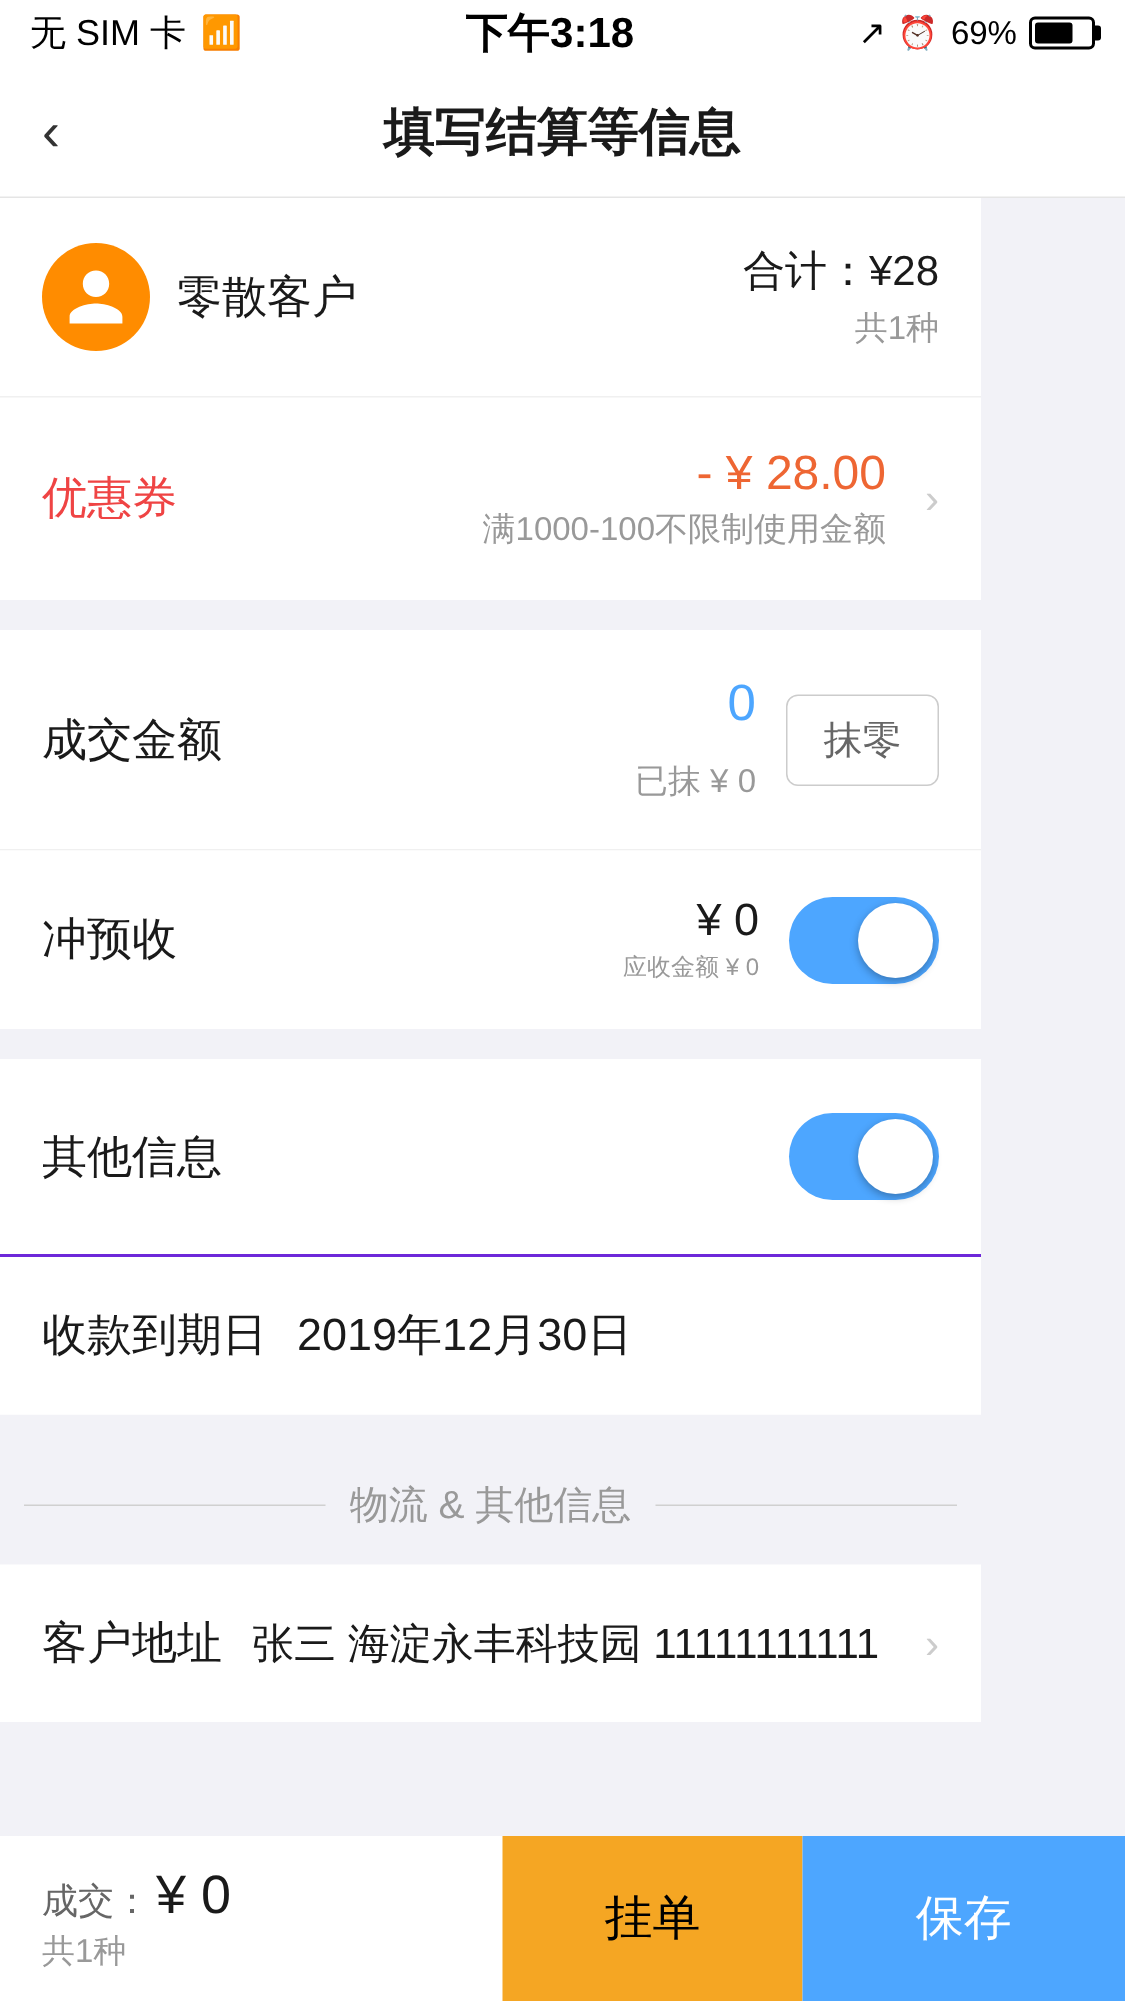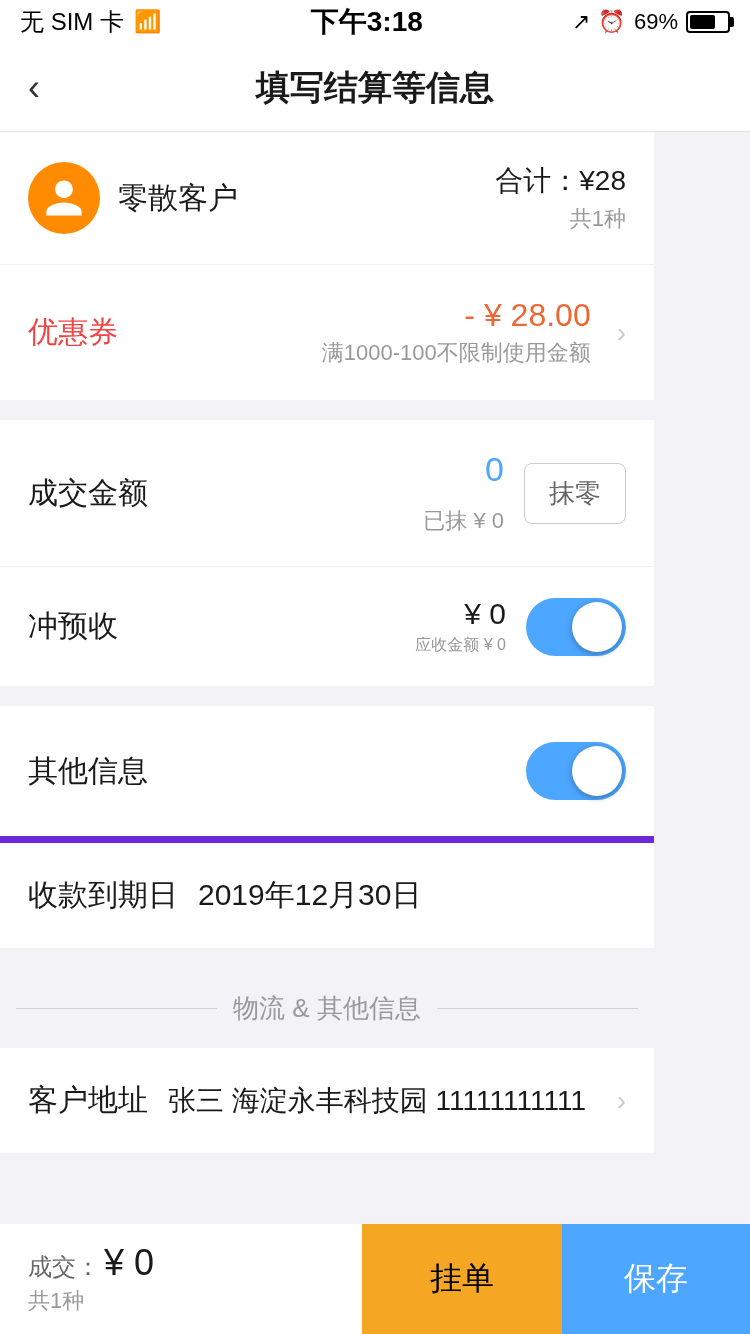--- a/index.html
+++ b/index.html
@@ -201,21 +201,21 @@
       background: #fff;
     }
     .debt-label { font-size: 30px; color: #1a1a1a; }
 
     
     .due-row {
       display: flex;
       align-items: center;
       padding: 32px 28px;
       background: #fff;
-      border-top: 7px solid #6d28d9;
+      border-top: 2px solid #6d28d9;
     }
     .due-label { font-size: 30px; color: #1a1a1a; margin-right: 20px; }
     .due-date { font-size: 30px; color: #1a1a1a; }
 
     
     .logistics-header {
       background: #f2f2f7;
       height: 80px;
       display: flex;
       align-items: center;
@@ -265,21 +265,21 @@
       background: #f5a623;
       display: flex;
       align-items: center;
       justify-content: center;
       font-size: 32px;
       color: #000000;
       font-weight: 500;
       cursor: pointer;
     }
     .btn-save {
-      width: 188px;
+      width: 215px;
       height: 110px;
       background: #4da6ff;
       display: flex;
       align-items: center;
       justify-content: center;
       font-size: 32px;
       color: #fff;
       font-weight: 500;
       cursor: pointer;
     }

